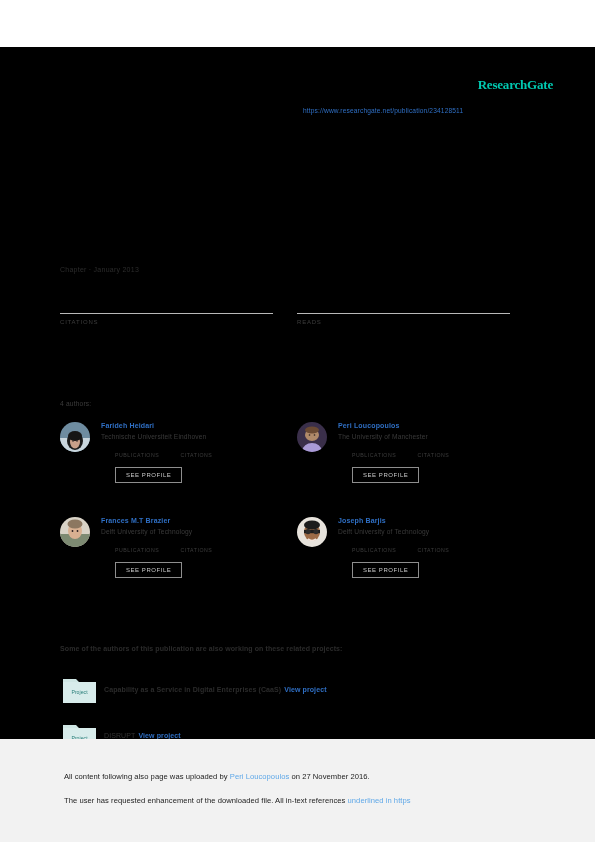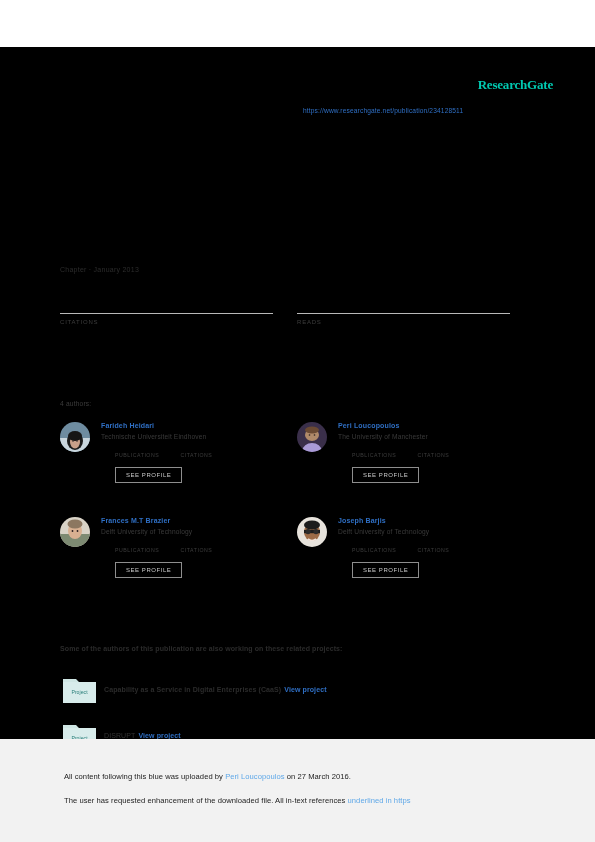--- a/index.html
+++ b/index.html
@@ -401,18 +401,18 @@
     </div>
     <div class="project-text">
       <span class="project-title dim">DISRUPT</span><span class="view-project">View project</span>
     </div>
   </div>
 
 </div>
 
 <div class="footer">
   <div class="footer-line l0">
-    <span>All content following this blue was uploaded by </span><span class="link-blue">Peri Loucopoulos</span><span> on 27 March 2016.</span>
+    <span>All content following also page was uploaded by </span><span class="link-blue">Peri Loucopoulos</span><span> on 27 November 2016.</span>
   </div>
   <div class="footer-line l1">
     <span>The user has requested enhancement of the downloaded file. All in-text references </span><span class="link-blue">underlined in https</span>
   </div>
 </div>
 
 </body></html>

